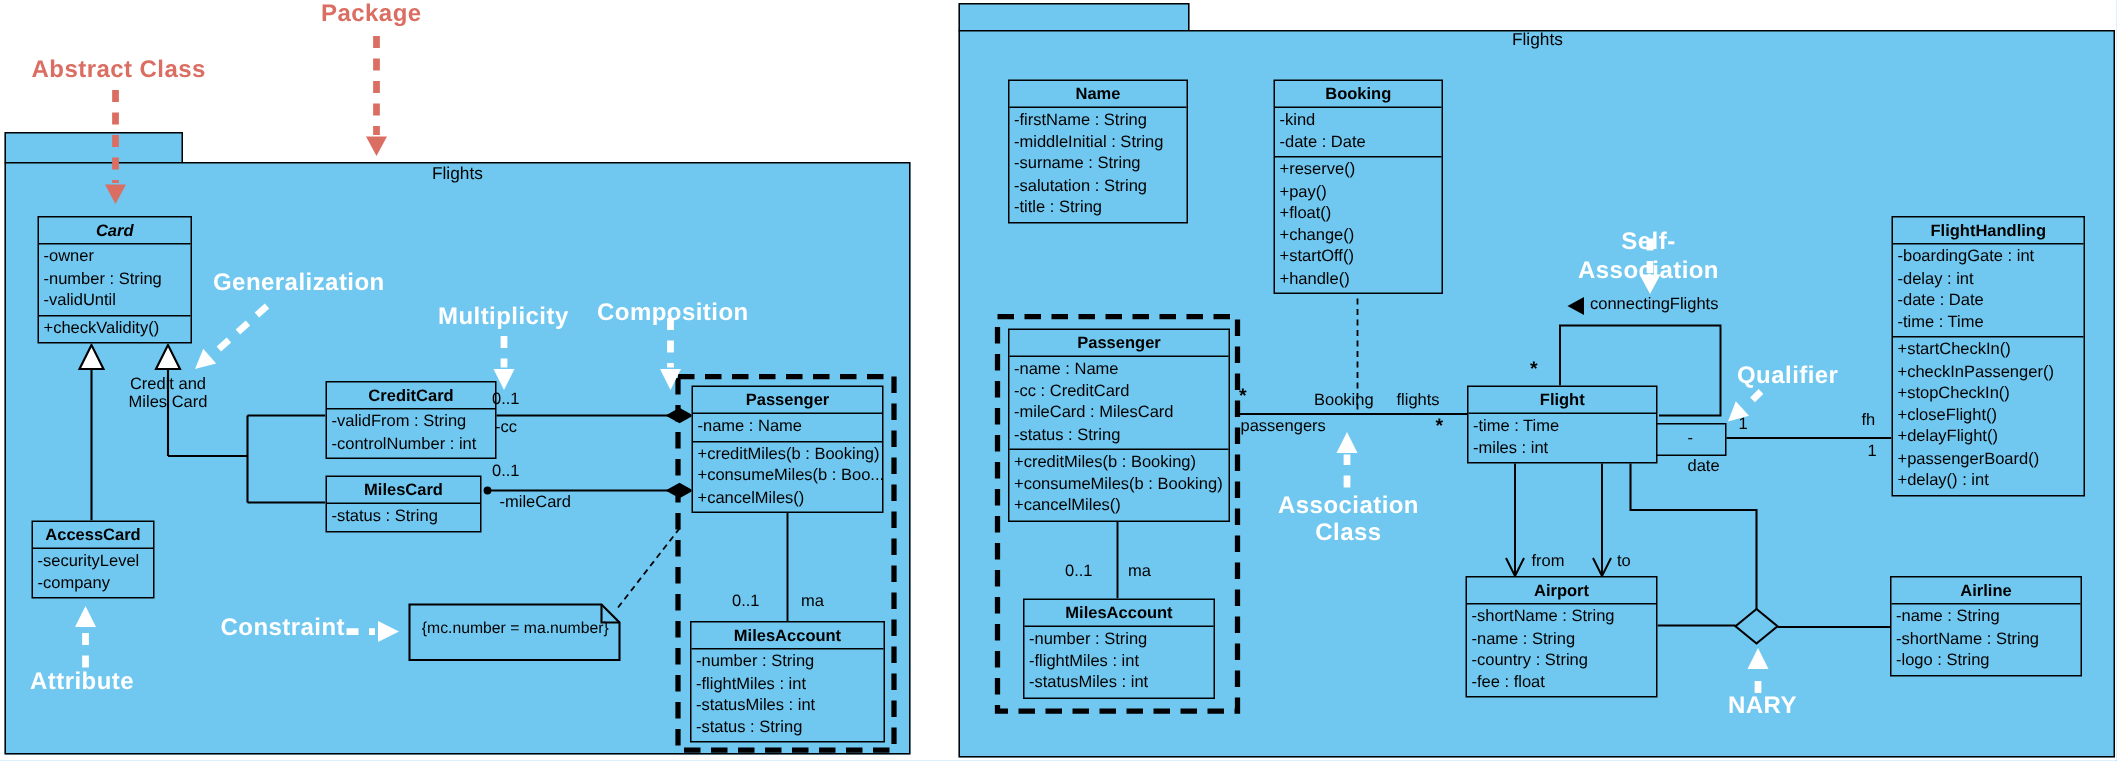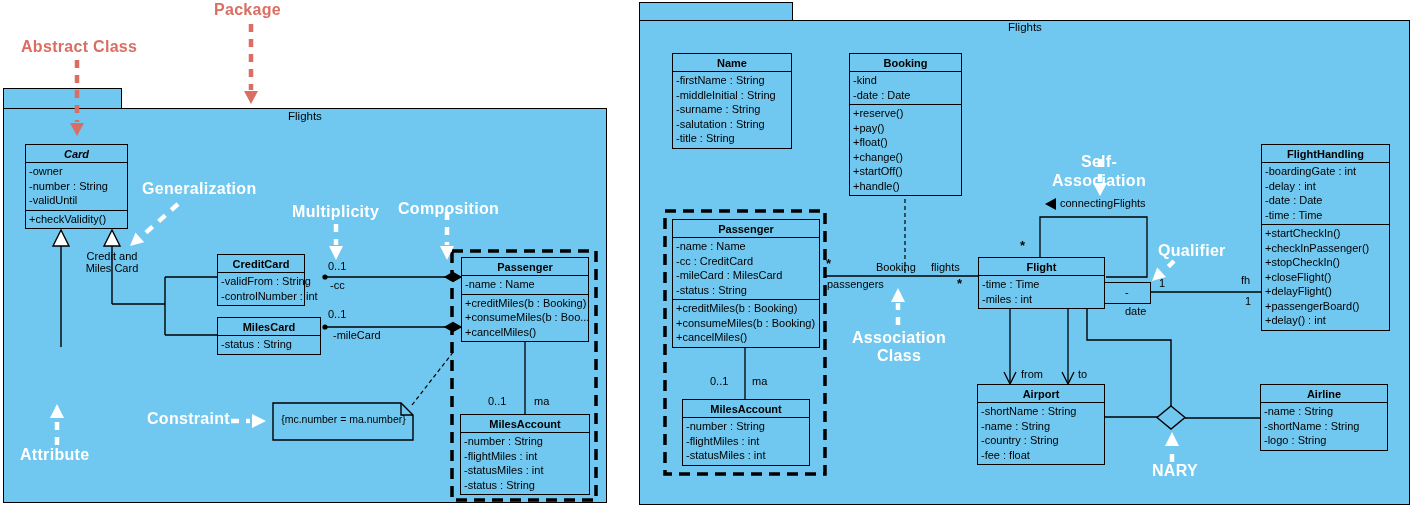--- a/index.html
+++ b/index.html
@@ -161,35 +161,42 @@
     <div class="c">
       <div class="r">-owner</div>
       <div class="r">-number : String</div>
       <div class="r">-validUntil</div>
     </div>
     <div class="c">
       <div class="r">+checkValidity()</div>
     </div>
   </div>
 
-  <div class="cls" style="left:217px;top:254px;width:88px;">
+  <div class="cls" style="left:217px;top:254px;width:114px;">
     <div class="t">CreditCard</div>
     <div class="c">
       <div class="r">-validFrom : String</div>
       <div class="r">-controlNumber : int</div>
     </div>
   </div>
 
   <div class="cls" style="left:217px;top:317px;width:104px;">
     <div class="t">MilesCard</div>
     <div class="c">
       <div class="r">-status : String</div>
     </div>
   </div>
 
+  <div class="cls" style="left:21px;top:347px;width:82px;">
+    <div class="t">AccessCard</div>
+    <div class="c">
+      <div class="r">-securityLevel</div>
+      <div class="r">-company</div>
+    </div>
+  </div>
 
   <div class="cls" style="left:461px;top:257px;width:128px;">
     <div class="t">Passenger</div>
     <div class="c">
       <div class="r">-name : Name</div>
     </div>
     <div class="c">
       <div class="r">+creditMiles(b : Booking)</div>
       <div class="r">+consumeMiles(b : Boo...</div>
       <div class="r">+cancelMiles()</div>

